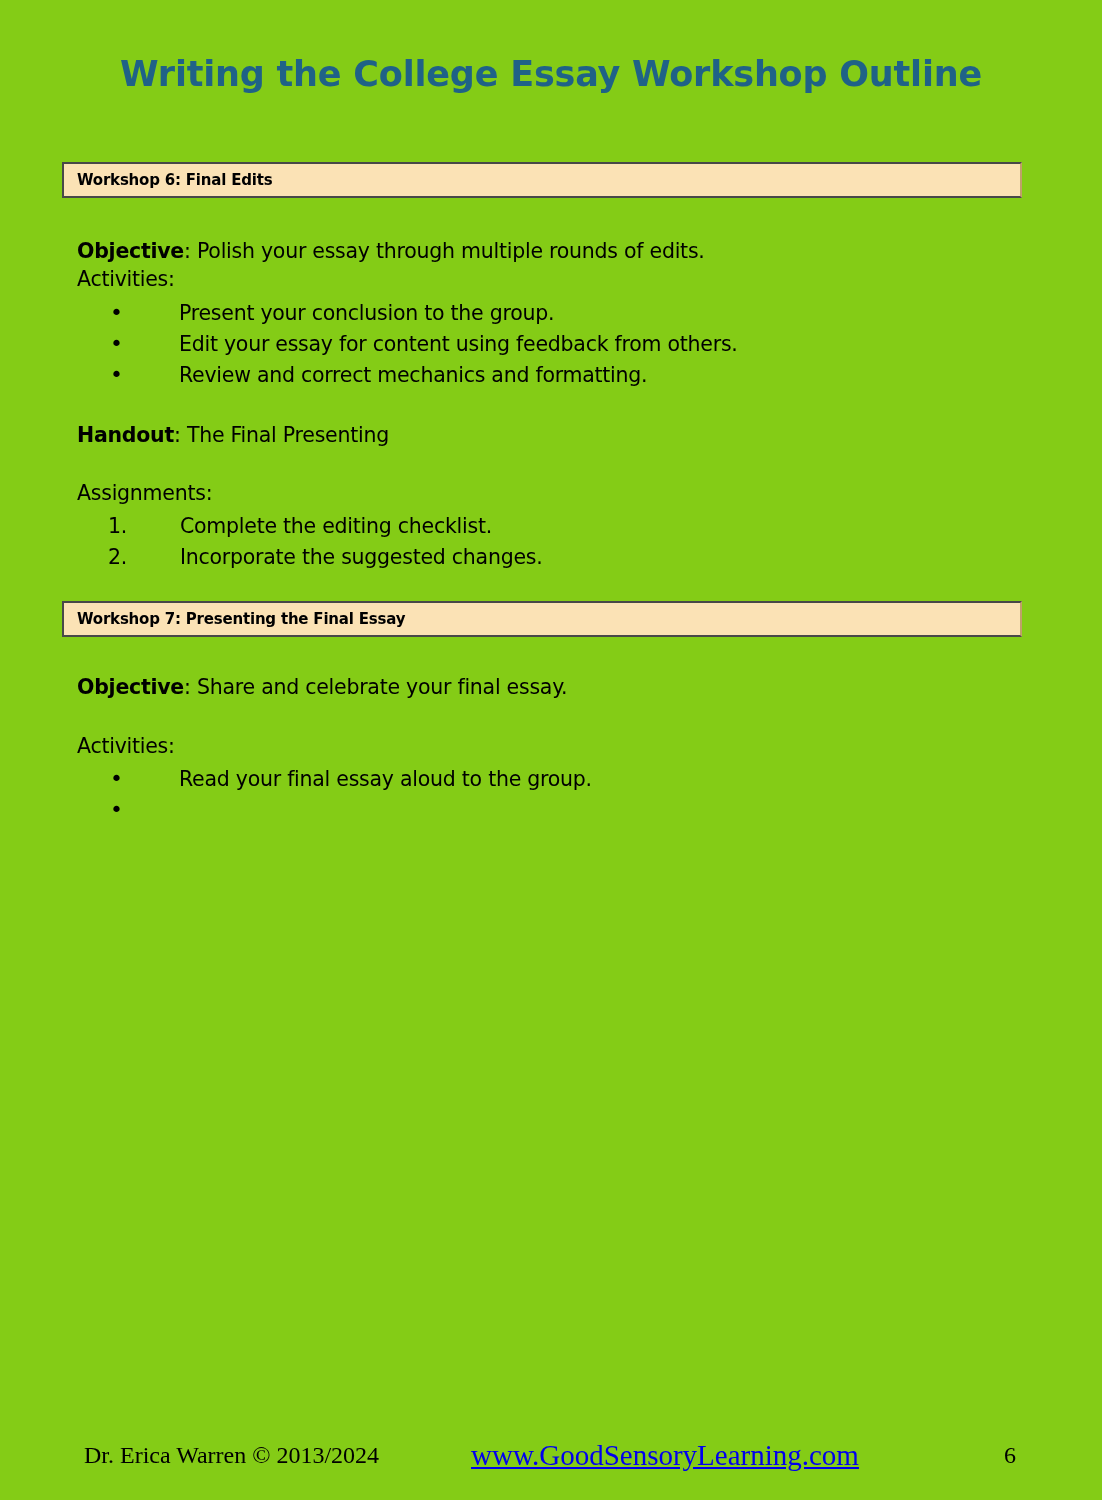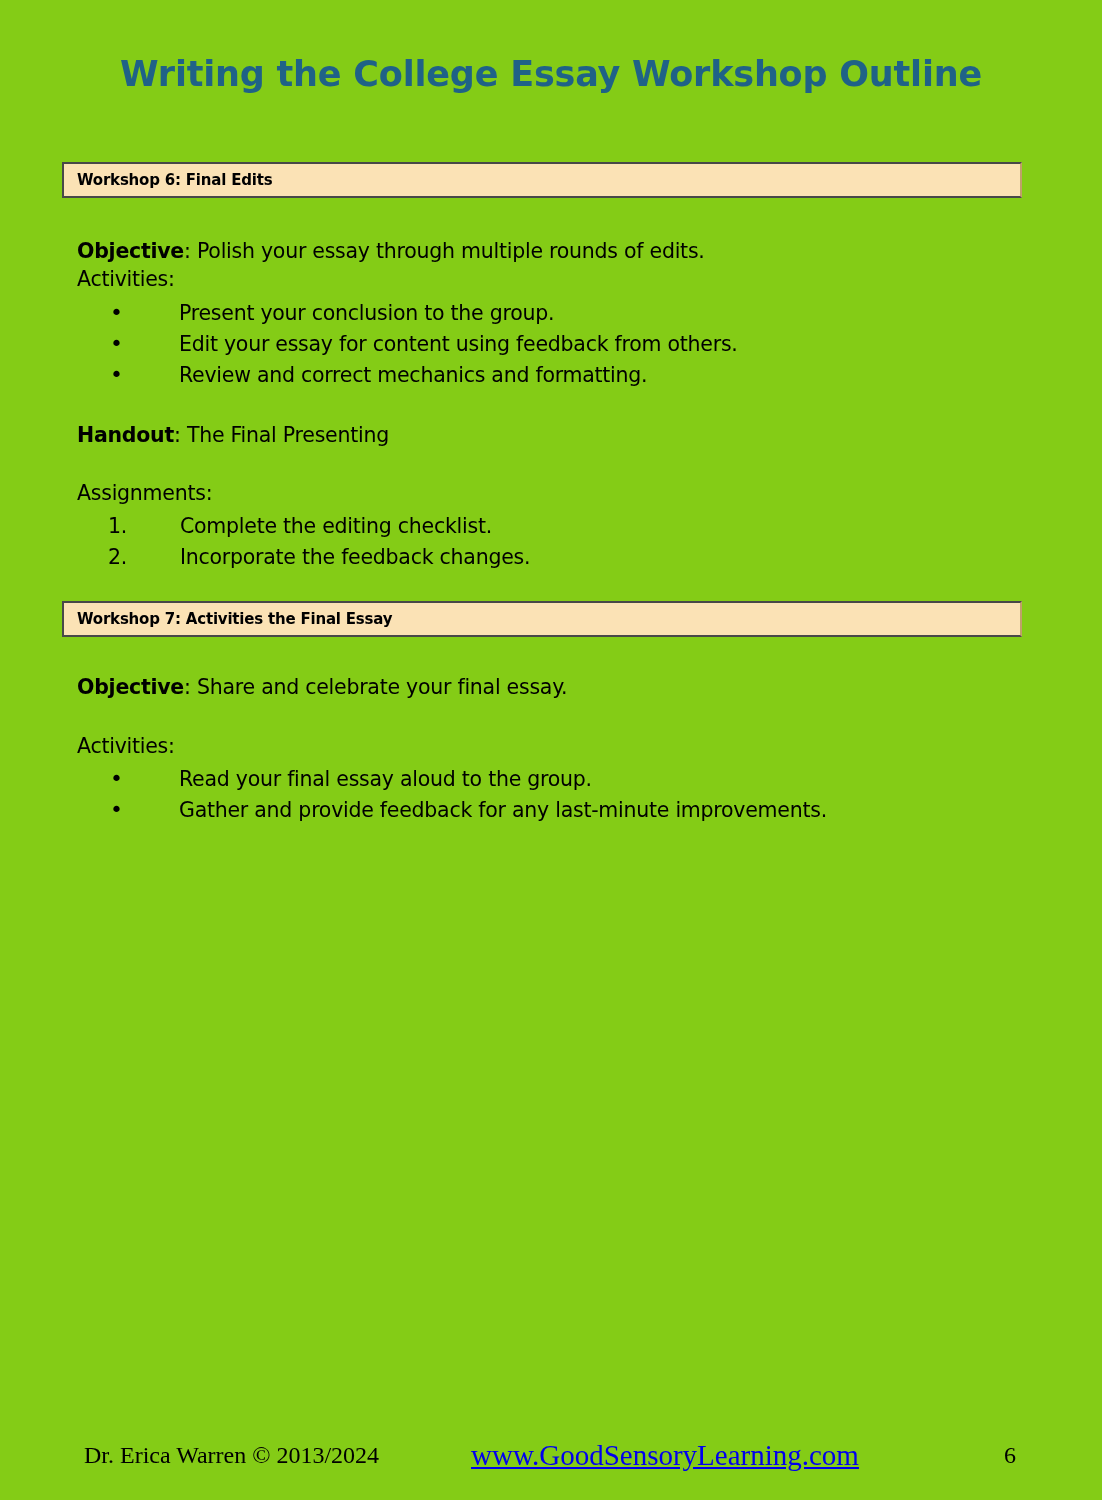--- a/index.html
+++ b/index.html
@@ -195,40 +195,39 @@
   </div>
 
   <div class="body-line" style="top:478px;">Assignments:</div>
 
   <div class="list-item num-item" style="top:511px;">
     <span class="marker">1.</span>
     <span class="itxt">Complete the editing checklist.</span>
   </div>
   <div class="list-item num-item" style="top:542px;">
     <span class="marker">2.</span>
-    <span class="itxt">Incorporate the feedback changes.</span>
+    <span class="itxt">Incorporate the suggested changes.</span>
   </div>
 
   <div class="section-bar" id="bar-w7">
-    <span class="bar-label">Workshop 7: Activities the Final Essay</span>
+    <span class="bar-label">Workshop 7: Presenting the Final Essay</span>
   </div>
 
   <div class="body-line" style="top:672px;">
     <span class="lbl">Objective</span><span>: Share and celebrate your final essay.</span>
   </div>
 
   <div class="body-line" style="top:731px;">Activities:</div>
 
   <div class="list-item bullet-item" style="top:764px;">
     <span class="marker">•</span>
     <span class="itxt">Read your final essay aloud to the group.</span>
   </div>
   <div class="list-item bullet-item" style="top:795px;">
     <span class="marker">•</span>
-    <span class="itxt">Gather and provide feedback for any last-minute improvements.</span>
   </div>
 
   <div class="footer">
     <span class="footer-author">Dr. Erica Warren © 2013/2024</span>
     <span class="footer-link">www.GoodSensoryLearning.com</span>
     <span class="footer-page">6</span>
   </div>
 
 </div>
 

